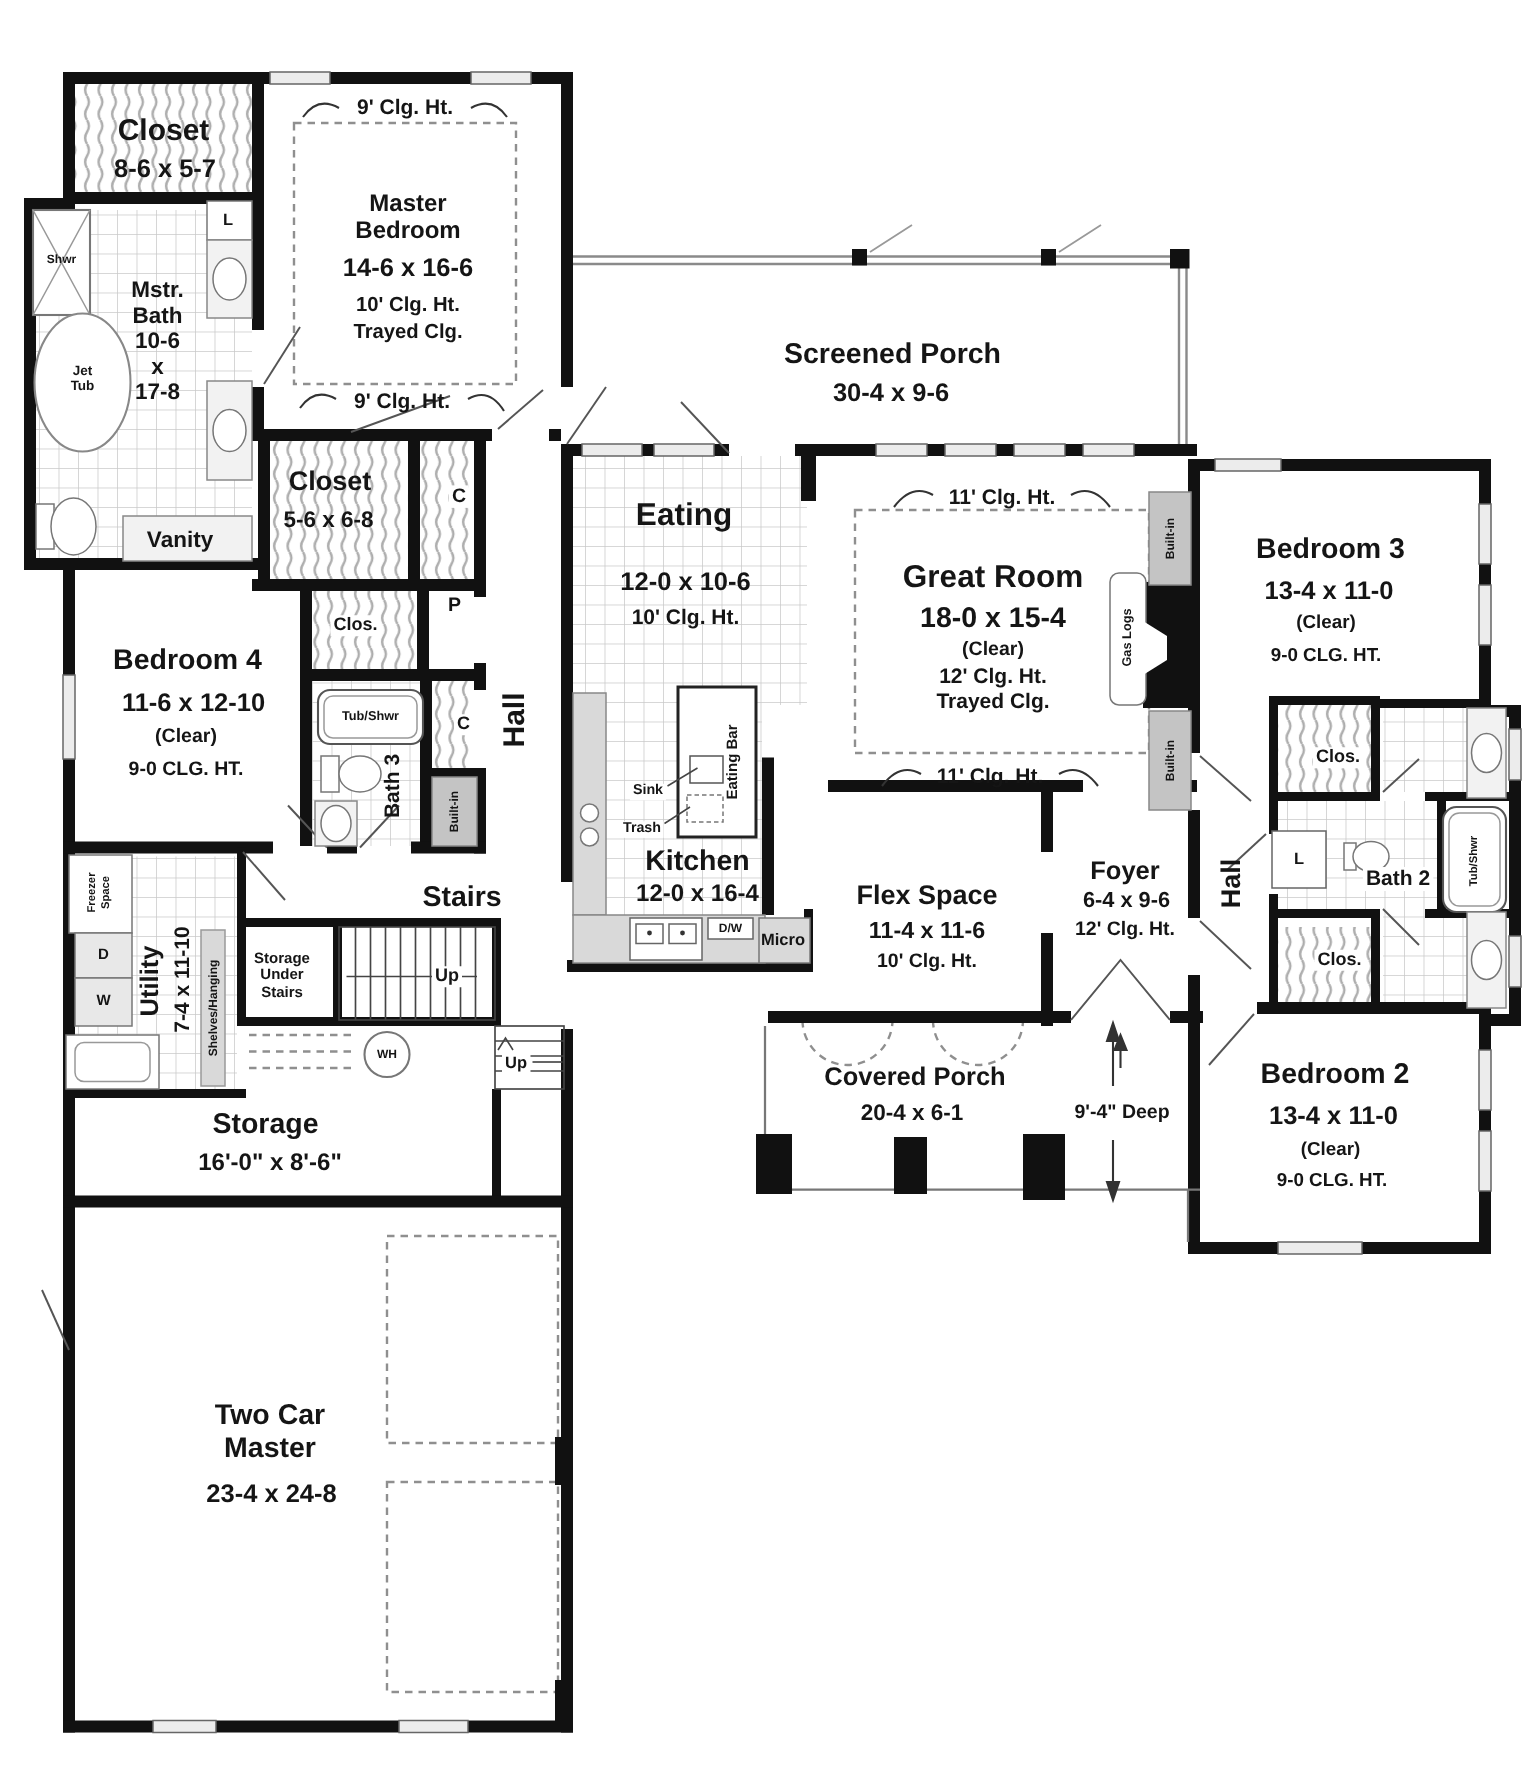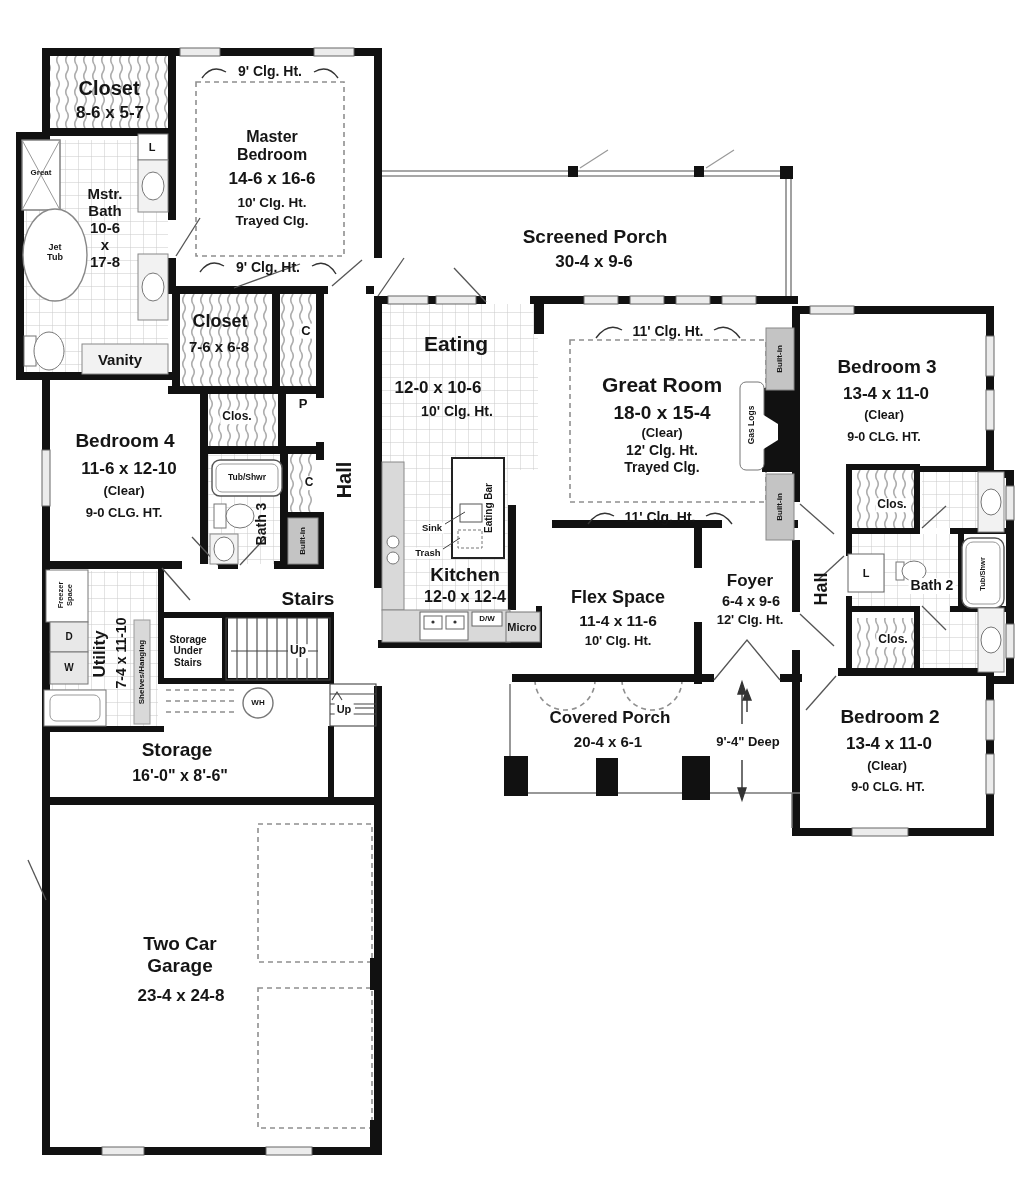--- a/index.html
+++ b/index.html
@@ -290,61 +290,61 @@
     <path d="M202,78 Q212,64 226,72 M314,72 Q328,64 338,78"></path>
     <path d="M200,272 Q210,258 224,266 M312,266 Q326,258 336,274"></path>
     <path d="M596,338 Q608,322 622,330 M714,330 Q728,322 740,338"></path>
     <path d="M588,524 Q600,508 614,516 M706,516 Q720,508 732,524"></path>
   </g>
 </svg>
 
   <div class="lbl" style="left:109px;top:88px;font-size:20px">Closet</div>
   <div class="lbl" style="left:110px;top:113px;font-size:17px">8-6 x 5-7</div>
 
-  <div class="lbl" style="left:41px;top:173px;font-size:8px">Great</div>
+  <div class="lbl" style="left:41px;top:173px;font-size:8px">Shwr</div>
   <div class="lbl" style="left:55px;top:252px;font-size:9px">Jet
 Tub</div>
   <div class="lbl" style="left:152px;top:147px;font-size:11px">L</div>
   <div class="lbl" style="left:105px;top:228px;font-size:15px">Mstr.
 Bath
 10-6
 x
 17-8</div>
   <div class="lbl" style="left:120px;top:360px;font-size:15px">Vanity</div>
 
   <div class="lbl" style="left:272px;top:146px;font-size:16px">Master
 Bedroom</div>
   <div class="lbl" style="left:272px;top:179px;font-size:17px">14-6 x 16-6</div>
   <div class="lbl" style="left:272px;top:203px;font-size:13.5px">10' Clg. Ht.</div>
   <div class="lbl" style="left:272px;top:221px;font-size:13.5px">Trayed Clg.</div>
   <div class="lbl" style="left:270px;top:72px;font-size:14px">9' Clg. Ht.</div>
   <div class="lbl" style="left:268px;top:268px;font-size:14px">9' Clg. Ht.</div>
 
   <div class="lbl" style="left:220px;top:321px;font-size:18px">Closet</div>
-  <div class="lbl" style="left:219px;top:347px;font-size:15px">7-6 x 6-8</div>
+  <div class="lbl" style="left:219px;top:347px;font-size:15px">5-6 x 6-8</div>
   <div class="lbl bg" style="left:306px;top:331px;font-size:13px">C</div>
   <div class="lbl bg" style="left:237px;top:417px;font-size:12px">Clos.</div>
   <div class="lbl bg" style="left:303px;top:404px;font-size:13px">P</div>
   <div class="lbl v" style="left:344px;top:480px;font-size:20px">Hall</div>
 
   <div class="lbl" style="left:125px;top:441px;font-size:19px">Bedroom 4</div>
   <div class="lbl" style="left:129px;top:469px;font-size:17px">11-6 x 12-10</div>
   <div class="lbl" style="left:124px;top:491px;font-size:13px">(Clear)</div>
   <div class="lbl" style="left:124px;top:513px;font-size:13px">9-0 CLG. HT.</div>
 
   <div class="lbl" style="left:247px;top:478px;font-size:8.5px">Tub/Shwr</div>
   <div class="lbl v" style="left:262px;top:524px;font-size:14px">Bath 3</div>
   <div class="lbl bg" style="left:309px;top:483px;font-size:12px">C</div>
   <div class="lbl v" style="left:303px;top:541px;font-size:8px">Built-in</div>
 
   <div class="lbl" style="left:595px;top:237px;font-size:19px">Screened Porch</div>
   <div class="lbl" style="left:594px;top:262px;font-size:17px">30-4 x 9-6</div>
 
   <div class="lbl" style="left:456px;top:344px;font-size:21px">Eating</div>
-  <div class="lbl" style="left:438px;top:388px;font-size:17px">12-0 x 10-6</div>
+  <div class="lbl" style="left:457px;top:388px;font-size:17px">12-0 x 10-6</div>
   <div class="lbl" style="left:457px;top:412px;font-size:14px">10' Clg. Ht.</div>
 
   <div class="lbl" style="left:668px;top:332px;font-size:14px">11' Clg. Ht.</div>
   <div class="lbl" style="left:662px;top:385px;font-size:21px">Great Room</div>
   <div class="lbl" style="left:662px;top:413px;font-size:19px">18-0 x 15-4</div>
   <div class="lbl" style="left:662px;top:433px;font-size:13px">(Clear)</div>
   <div class="lbl" style="left:662px;top:451px;font-size:14px">12' Clg. Ht.</div>
   <div class="lbl" style="left:662px;top:468px;font-size:14px">Trayed Clg.</div>
   <div class="lbl" style="left:660px;top:518px;font-size:14px">11' Clg. Ht.</div>
   <div class="lbl v" style="left:780px;top:359px;font-size:8px">Built-in</div>
@@ -375,21 +375,21 @@
   <div class="lbl" style="left:618px;top:597px;font-size:18px">Flex Space</div>
   <div class="lbl" style="left:618px;top:621px;font-size:15.5px">11-4 x 11-6</div>
   <div class="lbl" style="left:618px;top:641px;font-size:13px">10' Clg. Ht.</div>
 
   <div class="lbl bg" style="left:432px;top:528px;font-size:9.5px">Sink</div>
   <div class="lbl bg" style="left:428px;top:553px;font-size:9.5px">Trash</div>
   <div class="lbl v" style="left:489px;top:508px;font-size:10px">Eating Bar</div>
   <div class="lbl" style="left:487px;top:619px;font-size:8px">D/W</div>
   <div class="lbl" style="left:522px;top:627px;font-size:11px">Micro</div>
   <div class="lbl" style="left:465px;top:575px;font-size:19px">Kitchen</div>
-  <div class="lbl" style="left:465px;top:597px;font-size:16px">12-0 x 12-4</div>
+  <div class="lbl" style="left:465px;top:597px;font-size:16px">12-0 x 16-4</div>
 
   <div class="lbl" style="left:308px;top:599px;font-size:19px">Stairs</div>
   <div class="lbl bg" style="left:188px;top:651px;font-size:10px">Storage
 Under
 Stairs</div>
   <div class="lbl bg" style="left:298px;top:651px;font-size:12px">Up</div>
   <div class="lbl bg" style="left:344px;top:709px;font-size:11px">Up</div>
 
   <div class="lbl v" style="left:100px;top:654px;font-size:17px">Utility</div>
   <div class="lbl v" style="left:122px;top:653px;font-size:14px">7-4 x 11-10</div>
@@ -397,19 +397,19 @@
 Space</div>
   <div class="lbl" style="left:69px;top:637px;font-size:10px">D</div>
   <div class="lbl" style="left:69px;top:668px;font-size:10px">W</div>
   <div class="lbl v" style="left:142px;top:672px;font-size:8px">Shelves/Hanging</div>
   <div class="lbl" style="left:258px;top:703px;font-size:8px">WH</div>
 
   <div class="lbl" style="left:177px;top:750px;font-size:19px">Storage</div>
   <div class="lbl" style="left:180px;top:776px;font-size:16px">16'-0" x 8'-6"</div>
 
   <div class="lbl" style="left:180px;top:955px;font-size:19px">Two Car
-Garage</div>
+Master</div>
   <div class="lbl" style="left:181px;top:996px;font-size:17px">23-4 x 24-8</div>
 
   <div class="lbl" style="left:610px;top:718px;font-size:17px">Covered Porch</div>
   <div class="lbl" style="left:608px;top:742px;font-size:15px">20-4 x 6-1</div>
   <div class="lbl bg" style="left:748px;top:742px;font-size:13px">9'-4" Deep</div>
 </div>
 
 </body></html>

